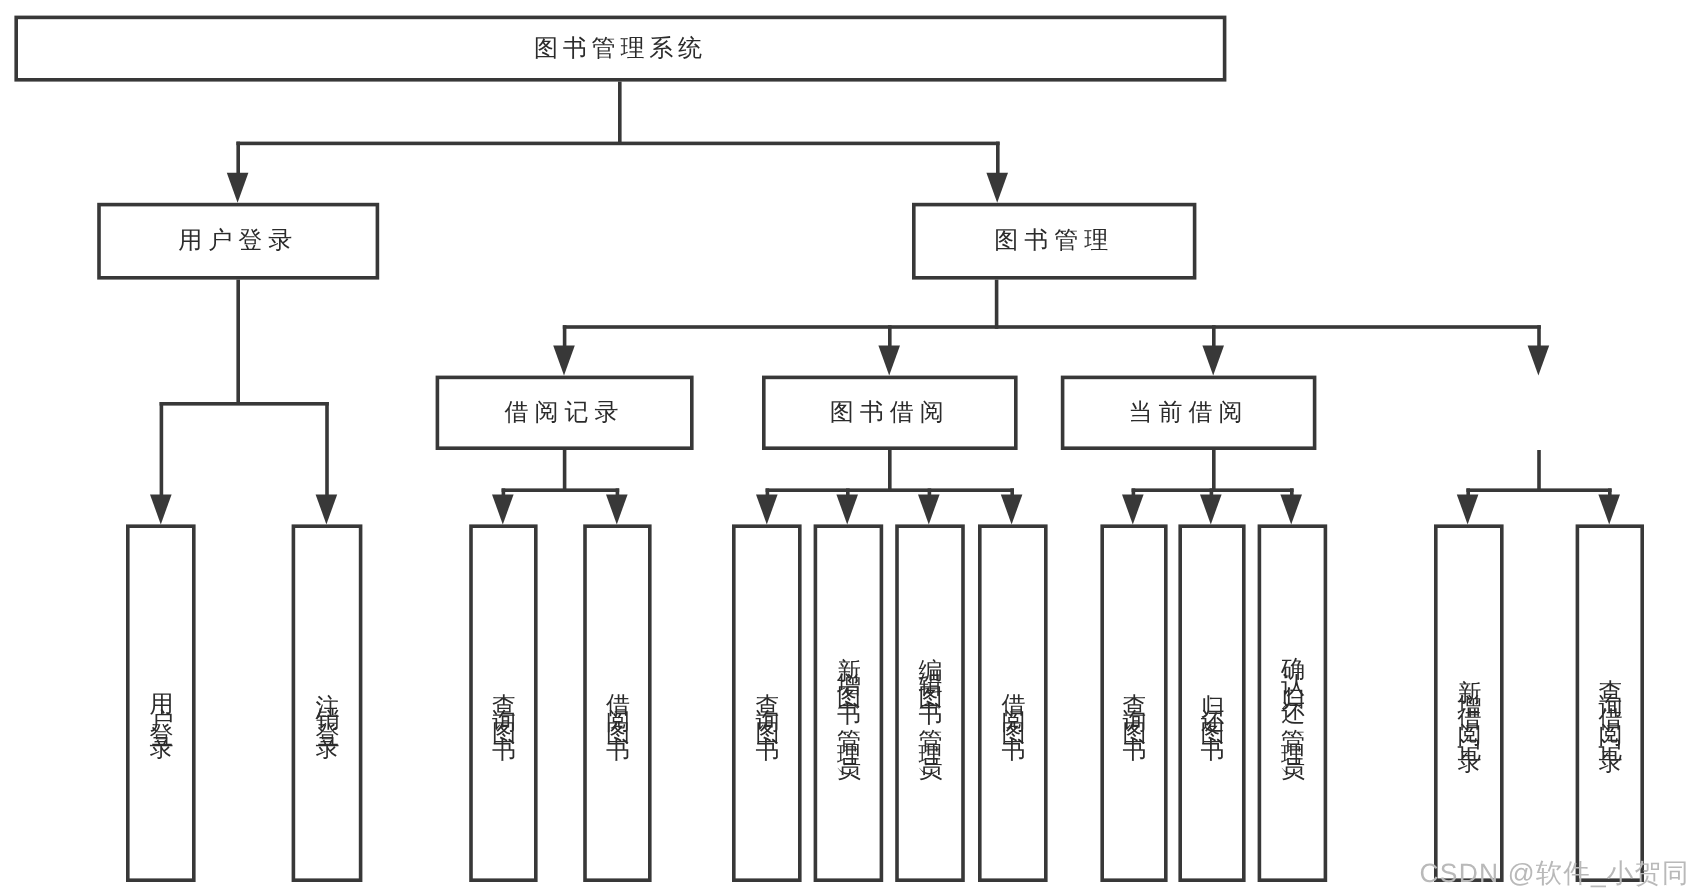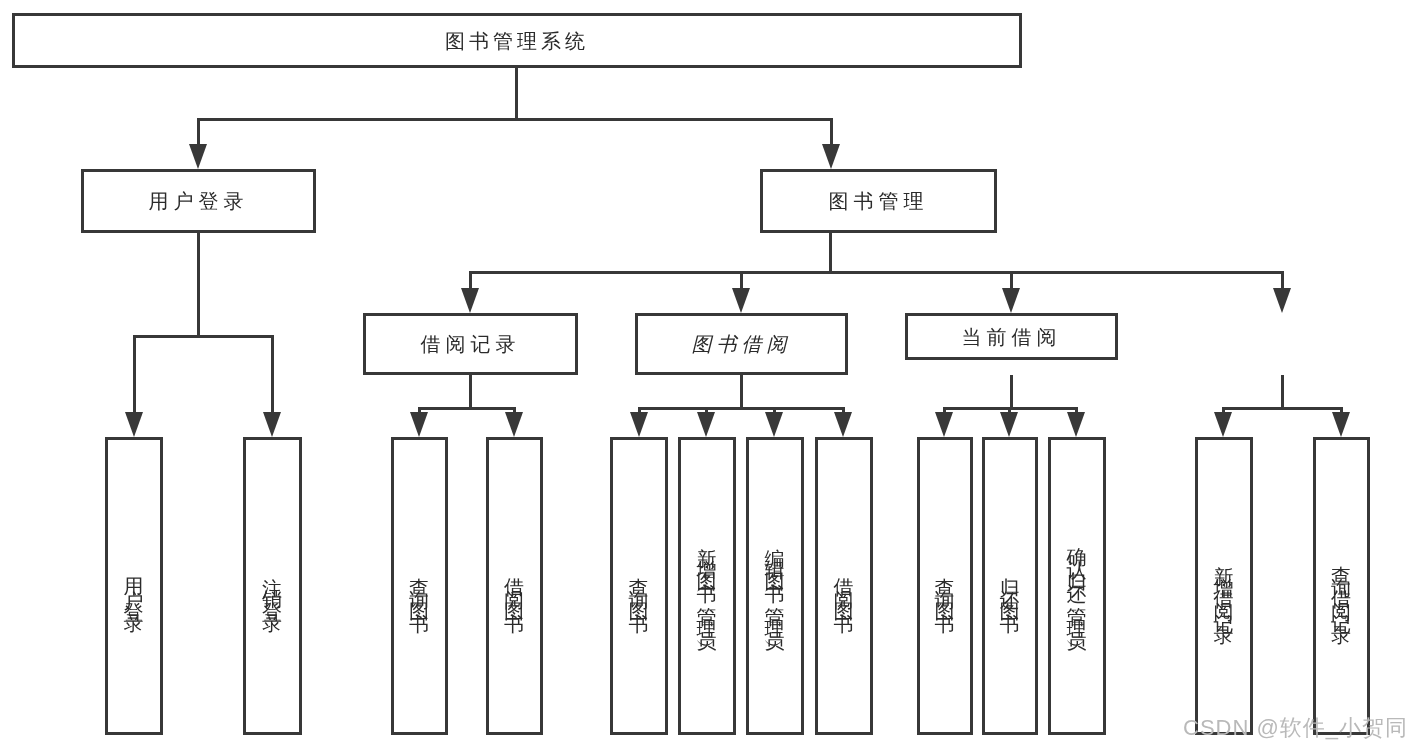--- a/index.html
+++ b/index.html
@@ -47,24 +47,24 @@
   <div class="box" style="left:81px;top:169px;width:235px;height:64px;">
     <span class="hlabel">用户登录</span>
   </div>
   <div class="box" style="left:712px;top:169px;width:237px;height:64px;margin-left:48px;">
     <span class="hlabel">图书管理</span>
   </div>
 
   <div class="box" style="left:363px;top:313px;width:215px;height:62px;">
     <span class="hlabel">借阅记录</span>
   </div>
-  <div class="box" style="left:635px;top:313px;width:213px;height:62px;font-style:italic;">
+  <div class="box" style="left:635px;top:313px;width:213px;height:62px;">
     <span class="hlabel">图书借阅</span>
   </div>
-  <div class="box" style="left:905px;top:313px;width:213px;height:47px;">
+  <div class="box" style="left:884px;top:313px;width:213px;height:62px;">
     <span class="hlabel">当前借阅</span>
   </div>
 
   <div class="box" style="left:105px;top:437px;width:58px;height:298px;">
     <span class="vlabel">用户登录</span>
   </div>
   <div class="box" style="left:243px;top:437px;width:59px;height:298px;">
     <span class="vlabel">注销登录</span>
   </div>
 

